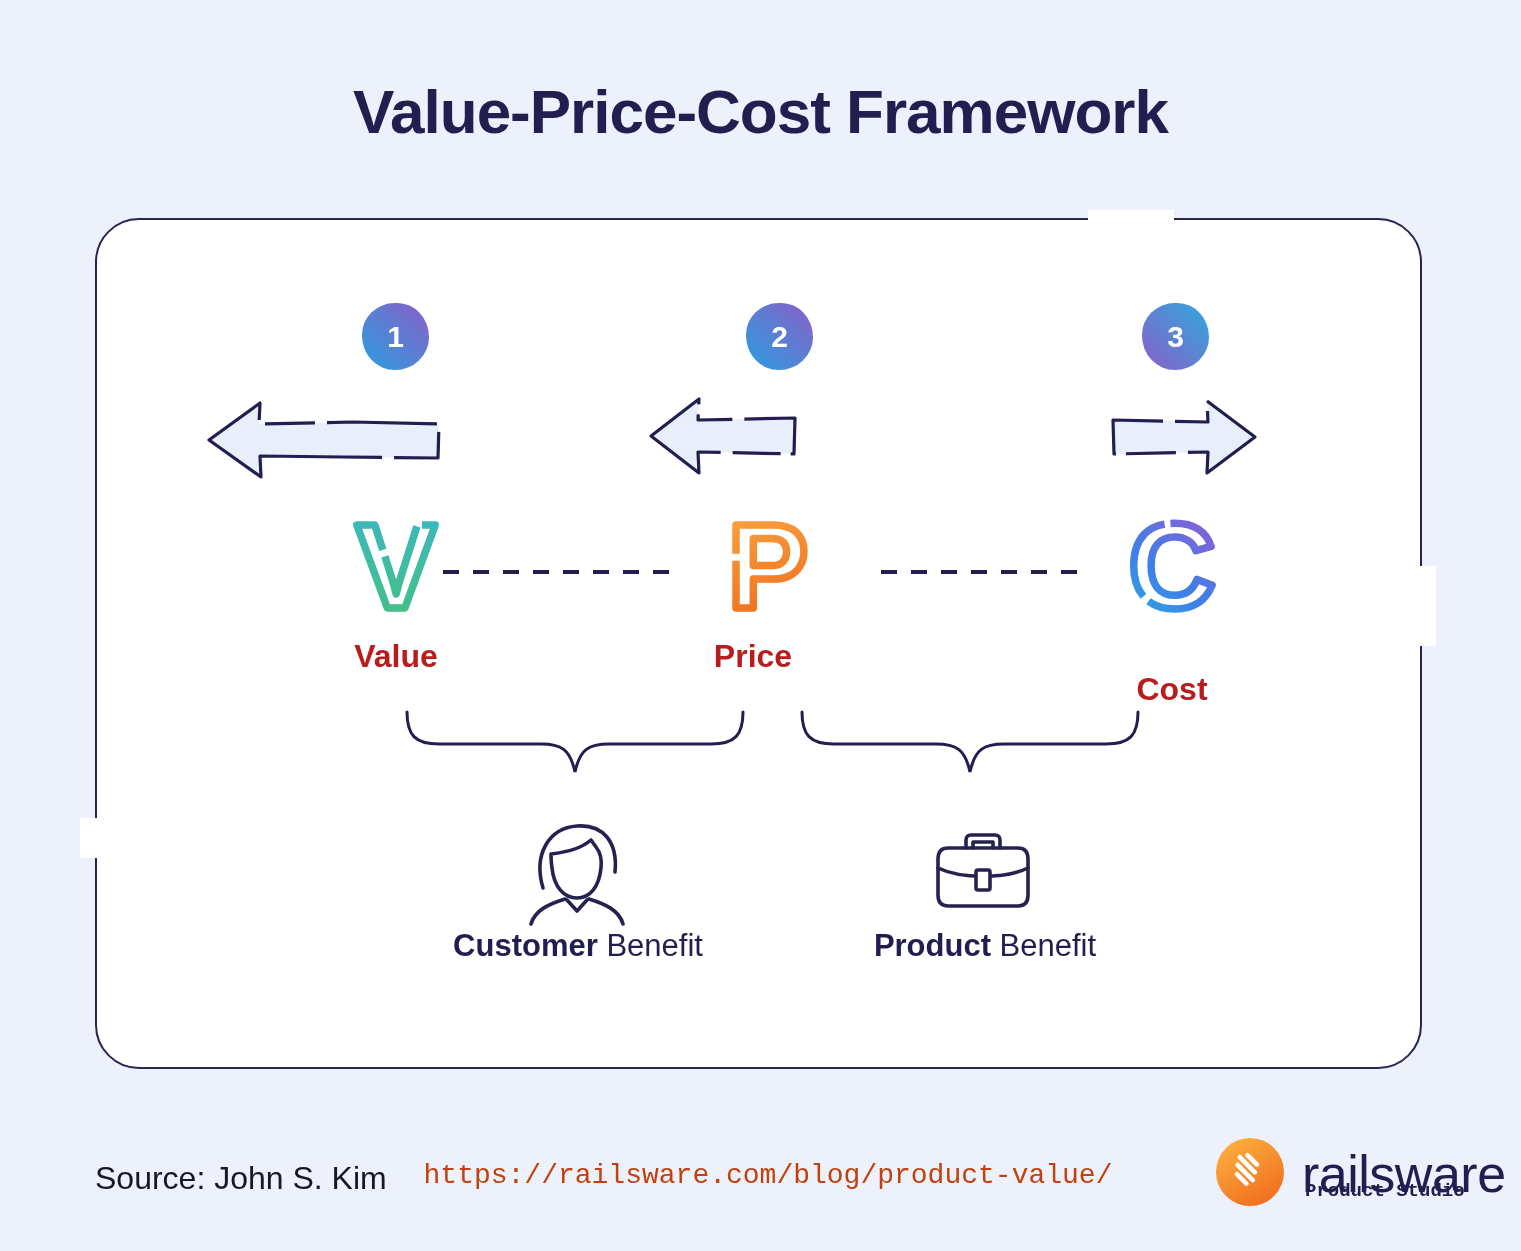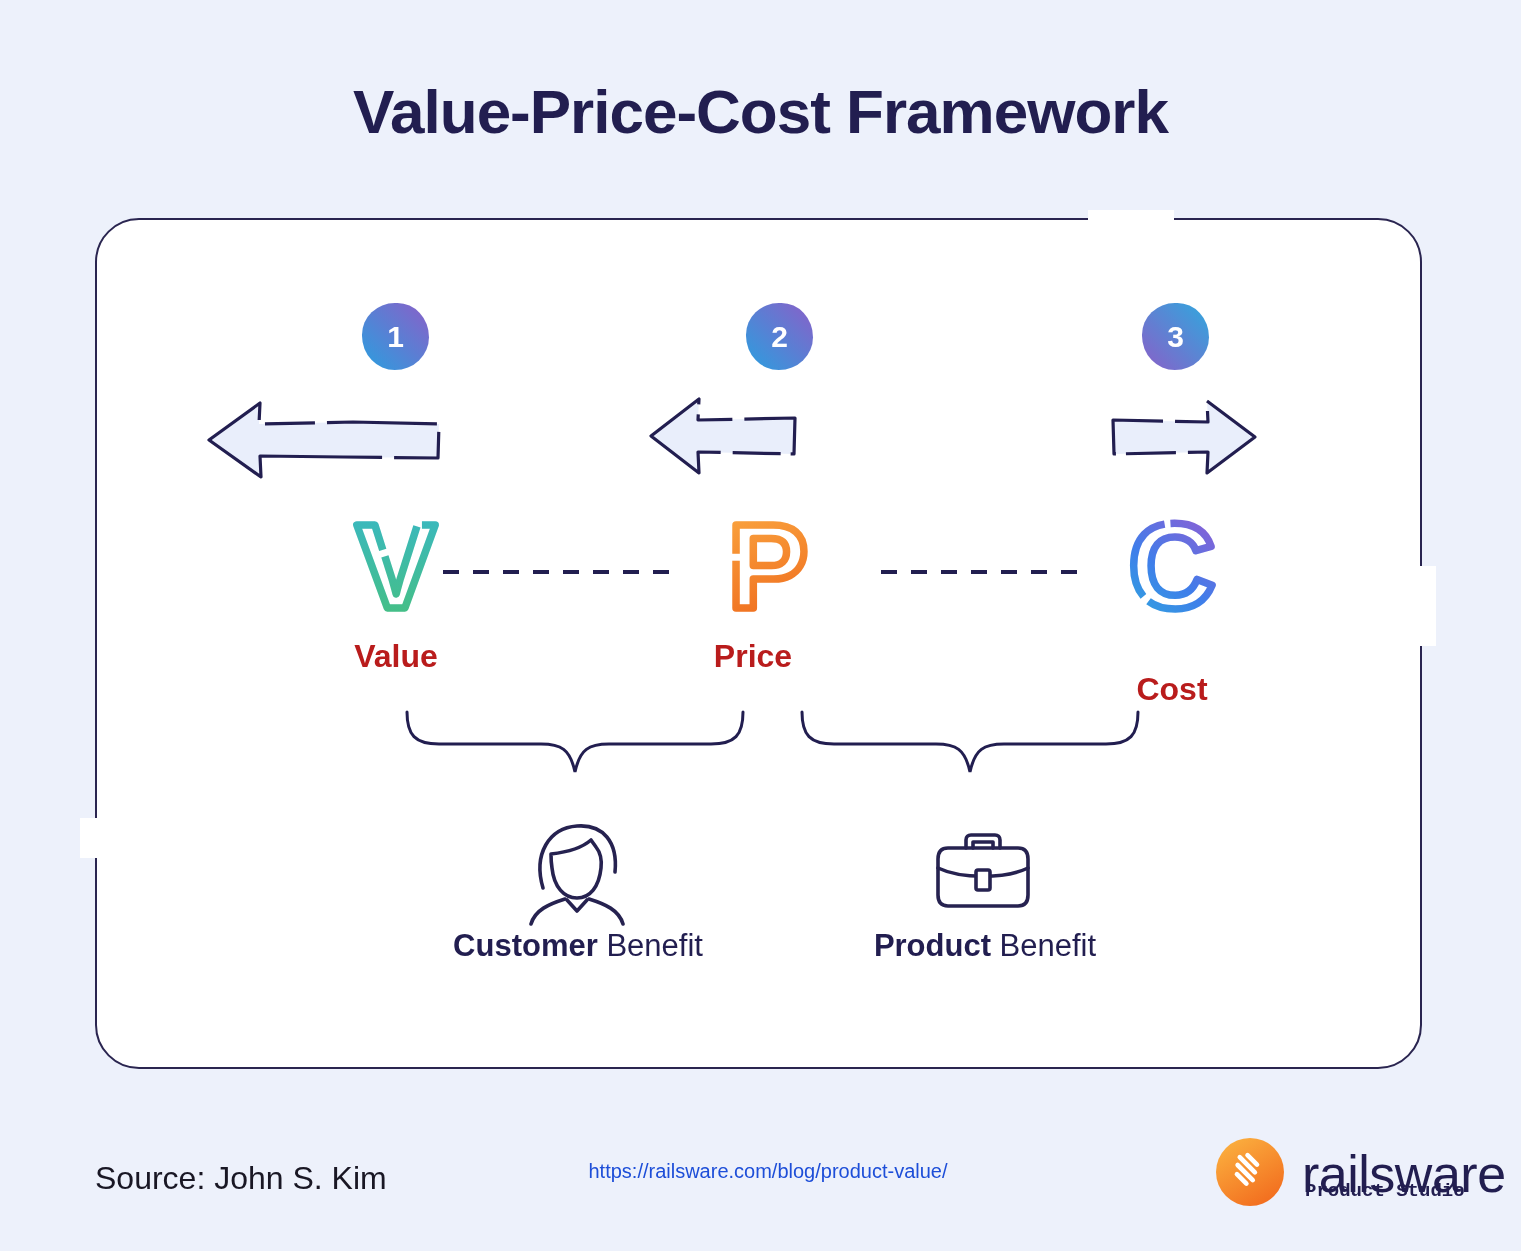--- a/index.html
+++ b/index.html
@@ -24,22 +24,22 @@
         color:#b91c1c;white-space:nowrap;top:638px;}
   .w1{left:396px;} .w2{left:738px;margin-left:15px;} .w3{left:1172px;margin-top:33px;}
   .dash{position:absolute;z-index:3;height:4px;
         background:repeating-linear-gradient(90deg,#221e50 0 16px,transparent 16px 30px);}
   .d1{left:443px;top:570px;width:238px;}
   .d2{left:881px;top:570px;width:200px;}
   .benefit{position:absolute;z-index:3;transform:translateX(-50%);top:928px;font-size:31px;
            color:#221e50;white-space:nowrap;}
   .benefit .bold{font-weight:800;margin-top:10px;}
   .source{position:absolute;left:95px;top:1160px;font-size:32px;color:#191724;z-index:3;text-align:center;}
-  .url{position:absolute;left:768px;top:1160px;transform:translateX(-50%);font-size:20px;
-       color:#1d4ed8;z-index:3;white-space:nowrap;}
+  .url{position:absolute;left:768px;top:1160px;transform:translateX(-50%);font-size:28px;
+       color:#c2410c;z-index:3;white-space:nowrap;font-family:Liberation Mono, monospace;}
   .brand{position:absolute;left:1302px;top:1144px;font-size:52px;font-weight:400;
          letter-spacing:-0.5px;color:#221e50;z-index:3;}
   .brandsub{position:absolute;left:1305px;top:1180px;font-size:19px;font-weight:600;
             color:#221e50;z-index:3;font-family:Liberation Mono, monospace;}
   svg{display:block;}
 </style>
 </head>
 <body>
 
 <div class="canvas">

